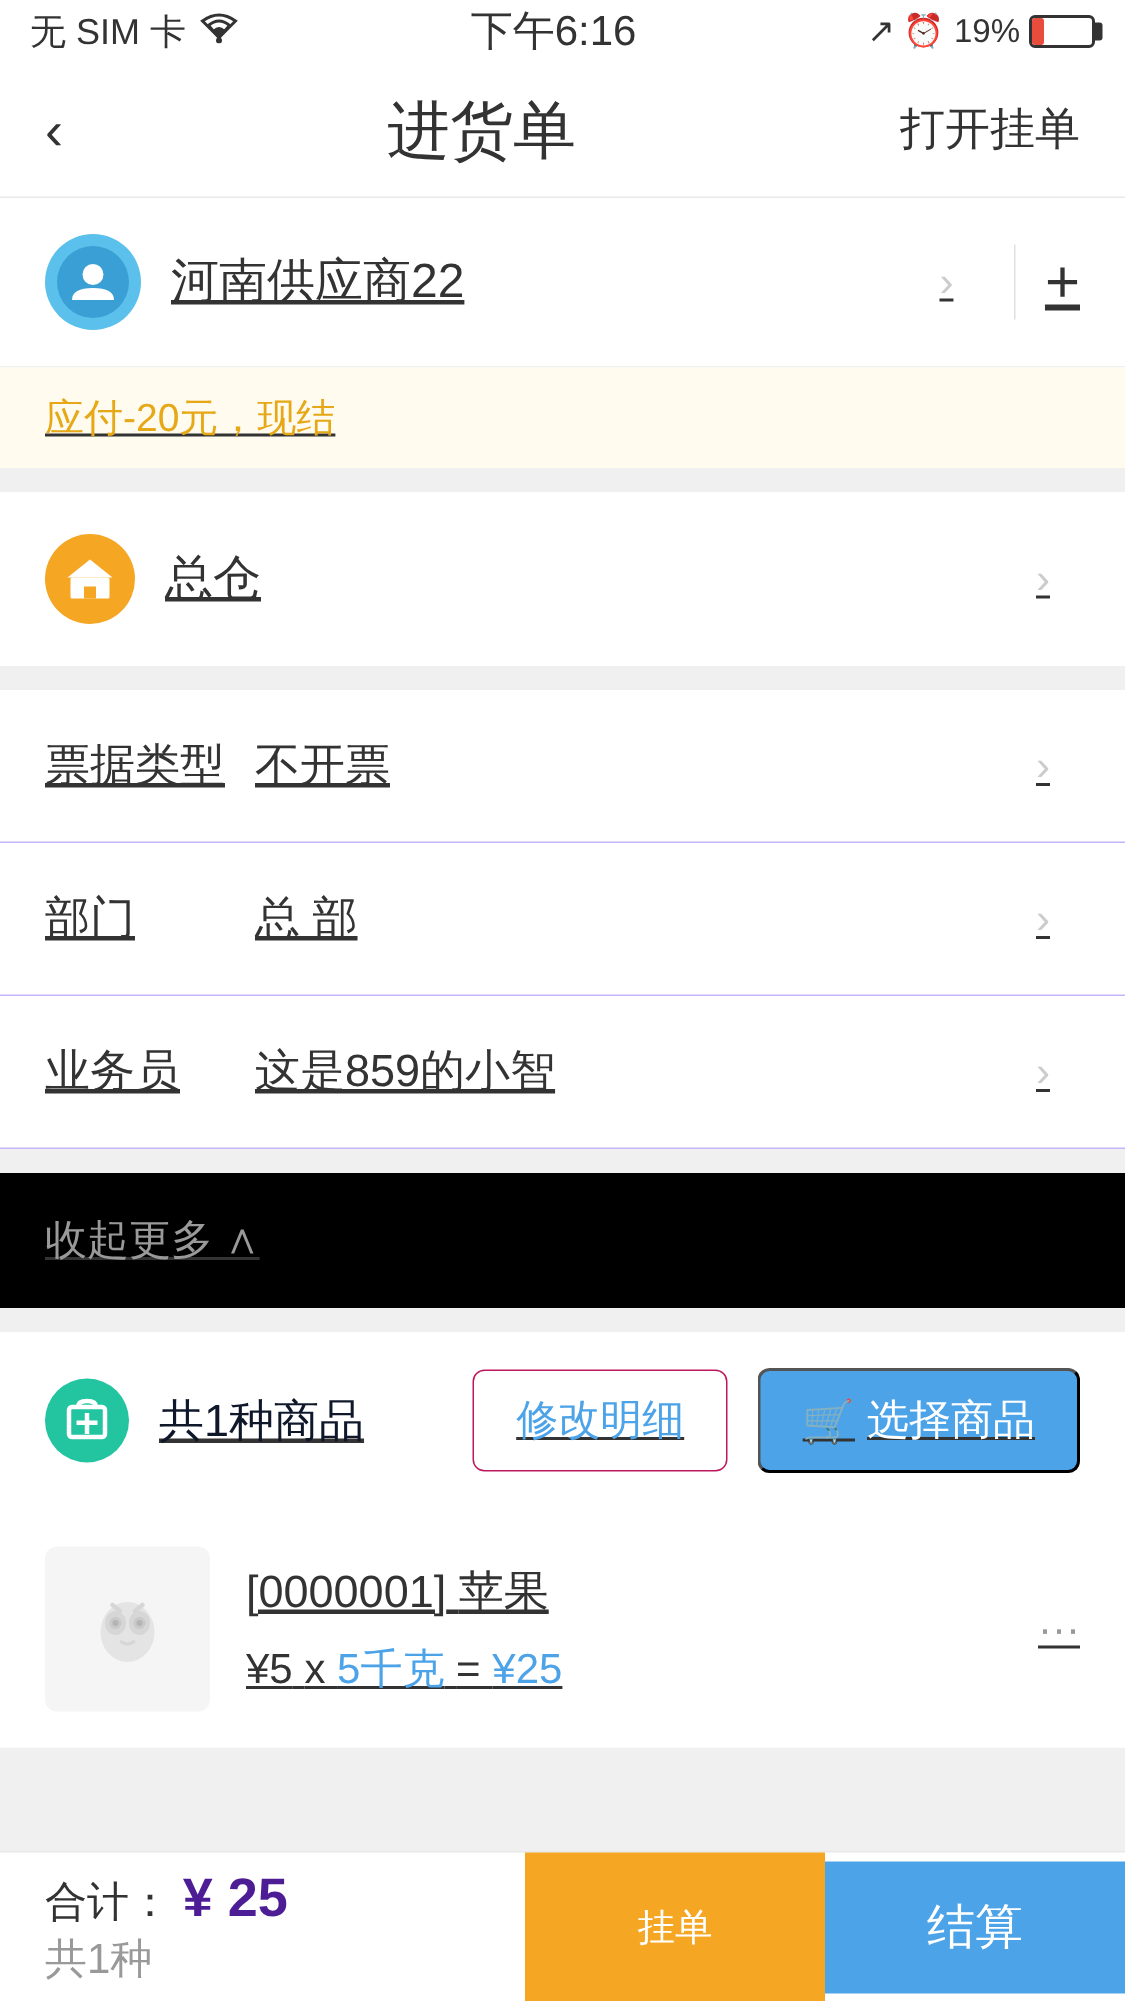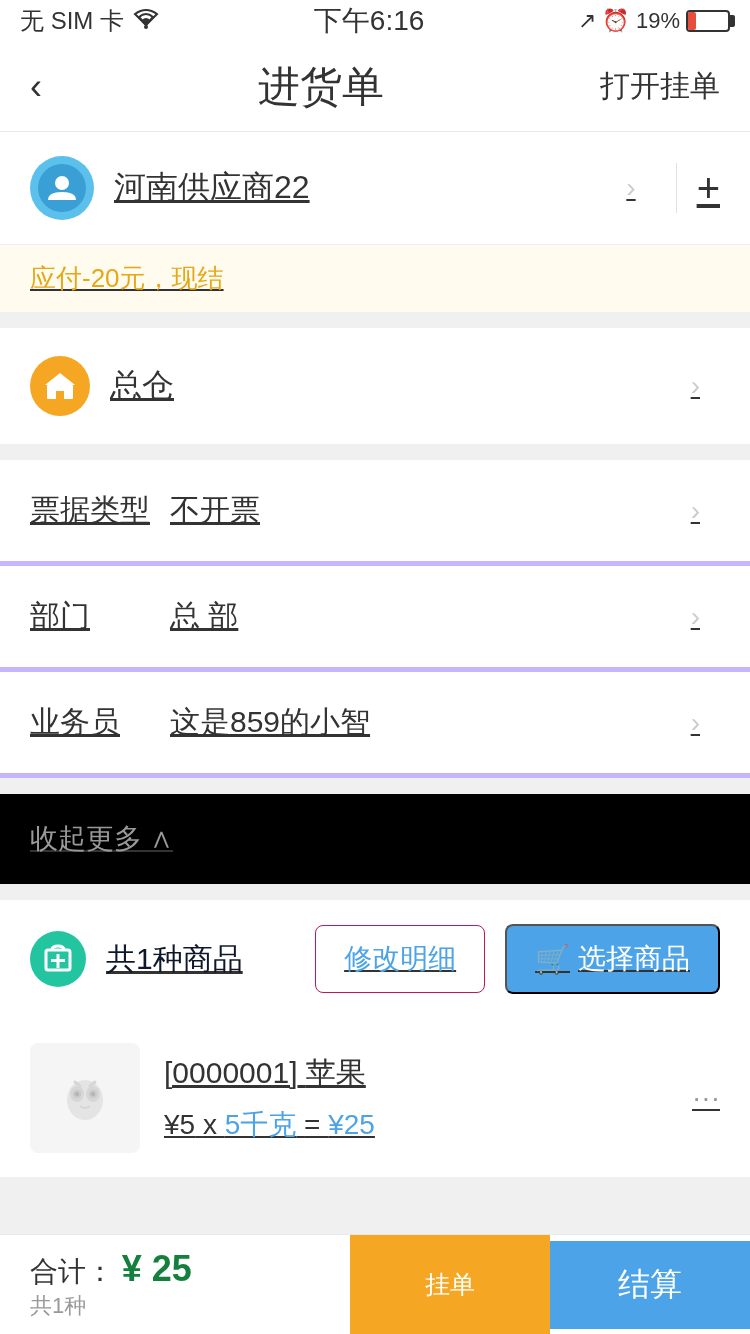--- a/index.html
+++ b/index.html
@@ -180,21 +180,21 @@
       font-size: 32px;
       color: #333;
     }
 
     
     .form-row {
       display: flex;
       align-items: center;
       padding: 30px 30px;
       background: #fff;
-      border-bottom: 5px solid #c4b5fd;
+      border-bottom: 1px solid #c4b5fd;
       cursor: pointer;
     }
     .form-label {
       font-size: 30px;
       color: #333;
       width: 140px;
       flex-shrink: 0;
     }
     .form-value {
       flex: 1;
@@ -320,24 +320,24 @@
       flex: 1;
       padding: 0 30px;
     }
     .total-label {
       font-size: 28px;
       color: #333;
     }
     .total-amount {
       font-size: 36px;
       font-weight: 600;
-      color: #15803d;
+      color: #4c1d95;
     }
     .total-count {
-      font-size: 22px;
+      font-size: 28px;
       color: #999;
     }
     .btn-hang {
       width: 200px;
       height: 100px;
       background: #f5a623;
       display: flex;
       align-items: center;
       justify-content: center;
       font-size: 25px;

